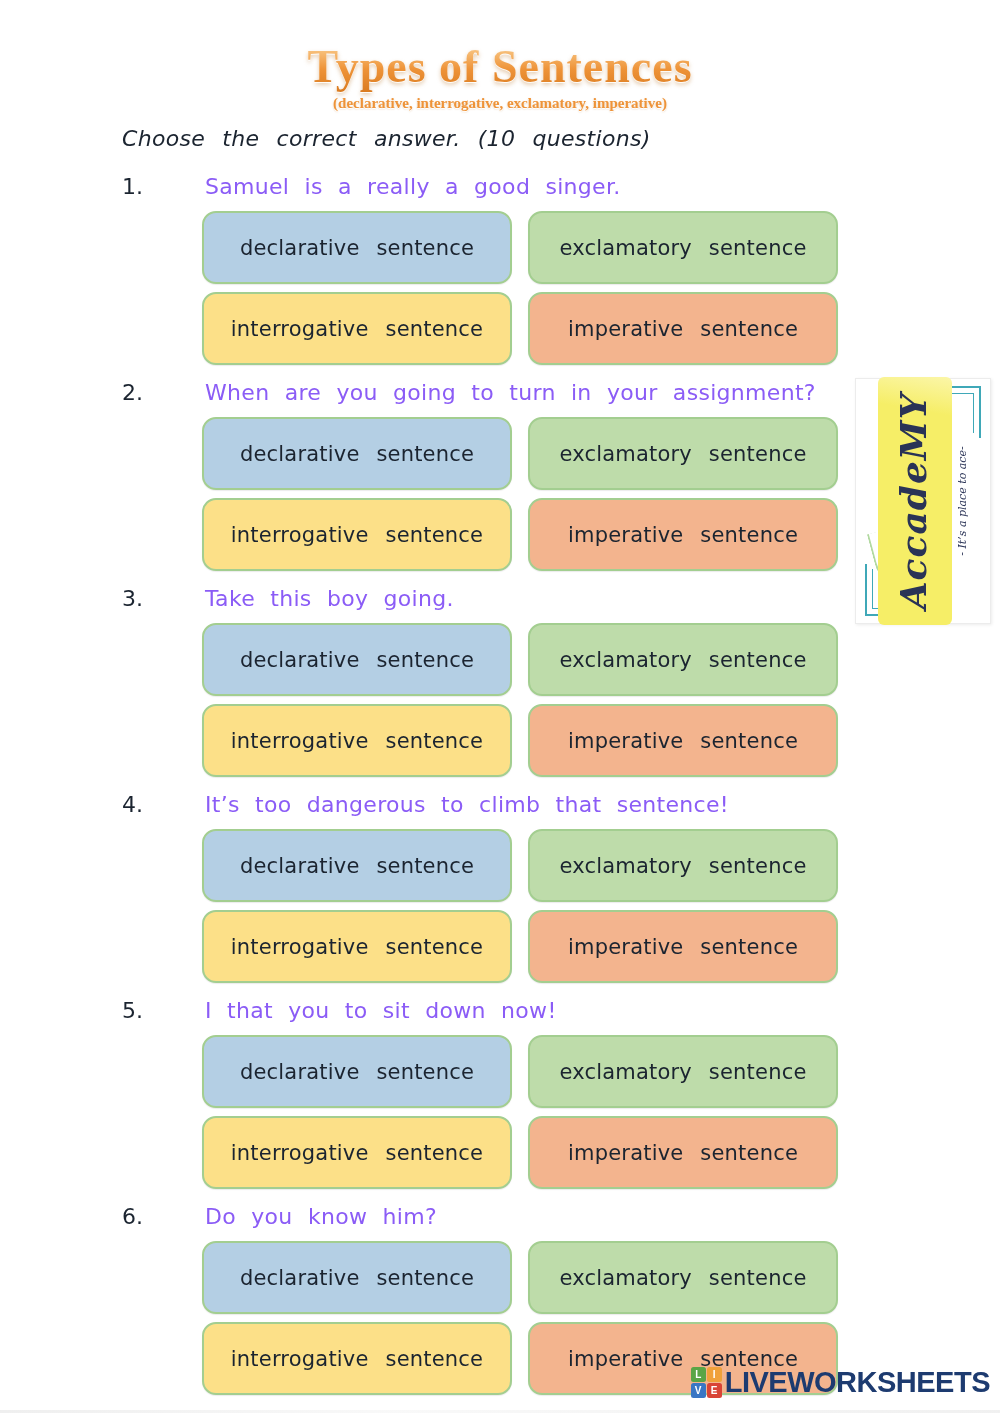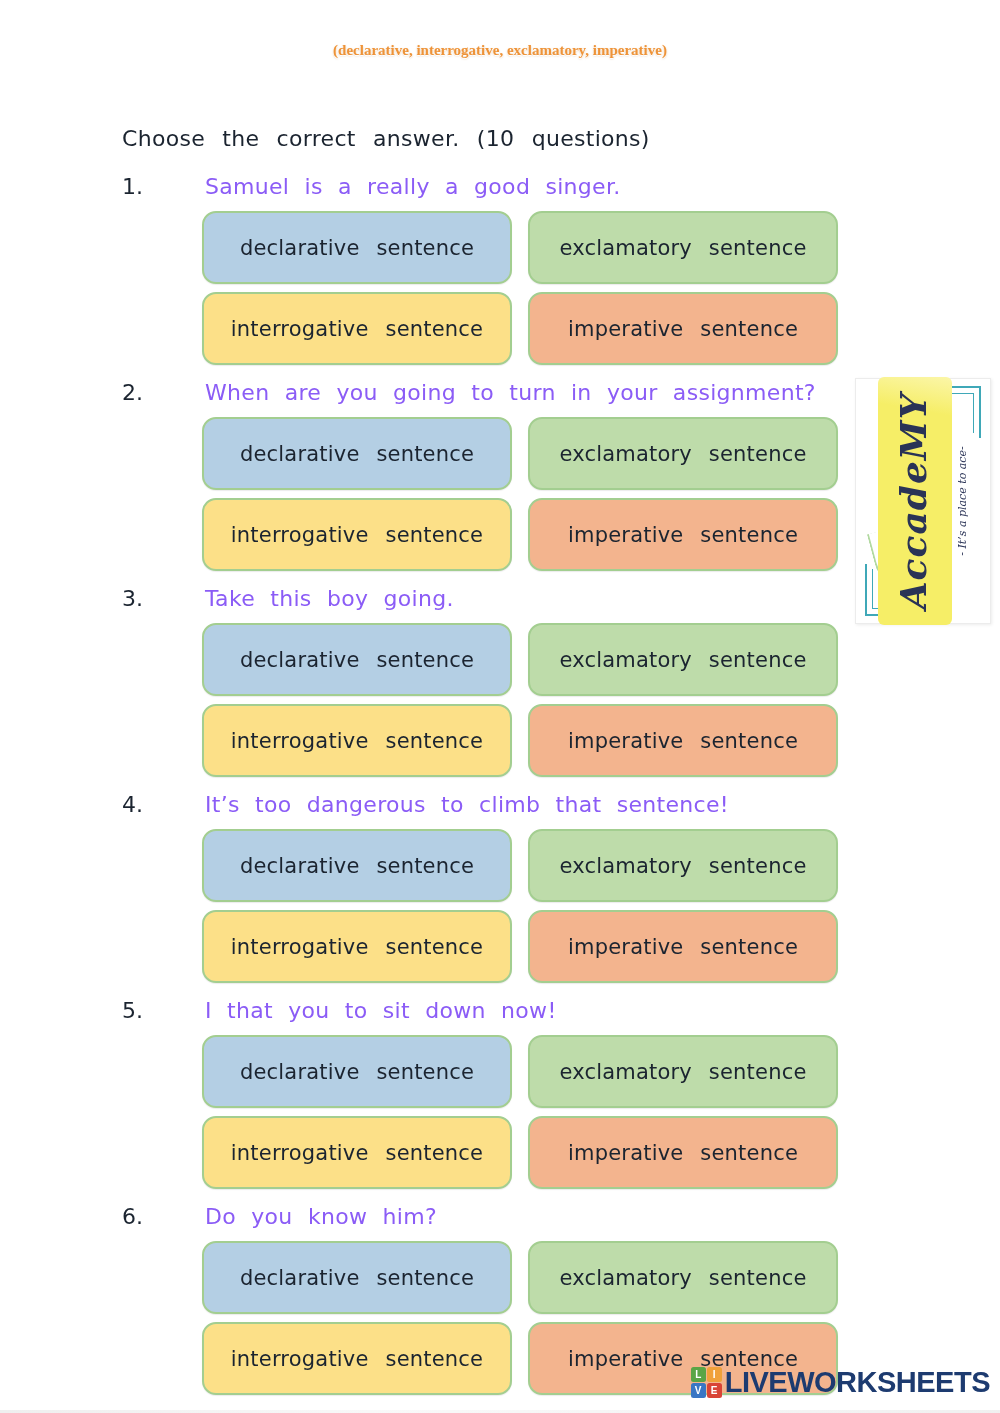--- a/index.html
+++ b/index.html
@@ -39,20 +39,21 @@
     color:var(--title-orange);
     text-shadow:0 1px 0 #fff, 0 1px 2px rgba(180,110,30,.4);
   }
 
   
   .content { position:absolute; left:122px; top:126px; width:740px; }
   .instructions{
     font-size:22px; color:#1b2430;
     word-spacing:10px; letter-spacing:.3px;
     margin-bottom:23px;
+    font-style:italic;
   }
   .question { margin-bottom:15px; }
   .q-line { display:flex; margin-bottom:12px; }
   .q-num { width:83px; flex:0 0 83px; font-size:22px; color:#1b2430; }
   .q-text { font-size:22px; color:#8b5cf6; word-spacing:8px; letter-spacing:.3px; }
   .opts{
     margin-left:80px;
     width:640px;
     display:grid;
     grid-template-columns:310px 310px;
@@ -152,20 +153,21 @@
     letter-spacing:-0.5px;
     color:var(--logo-navy);
   }
 </style>
 </head>
 <body>
 
 <div class="page">
 
   <div class="header">
+    <div class="title">Types of Sentences</div>
     <div class="subtitle">(declarative, interrogative, exclamatory, imperative)</div>
   </div>
 
   <div class="content">
     <div class="instructions">Choose  the  correct  answer.  (10  questions)</div>
 
     <div class="question">
       <div class="q-line">
         <span class="q-num">1.</span>
         <span class="q-text">Samuel  is  a  really  a  good  singer.</span>

